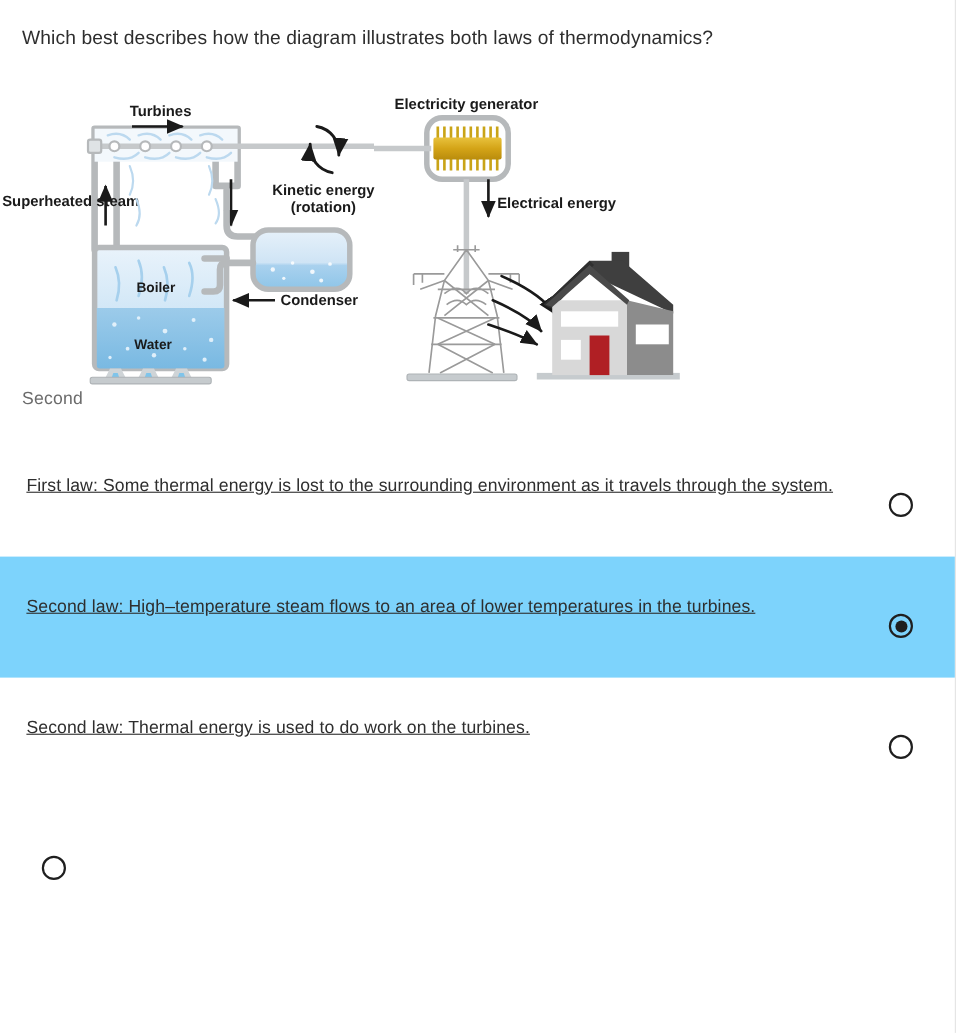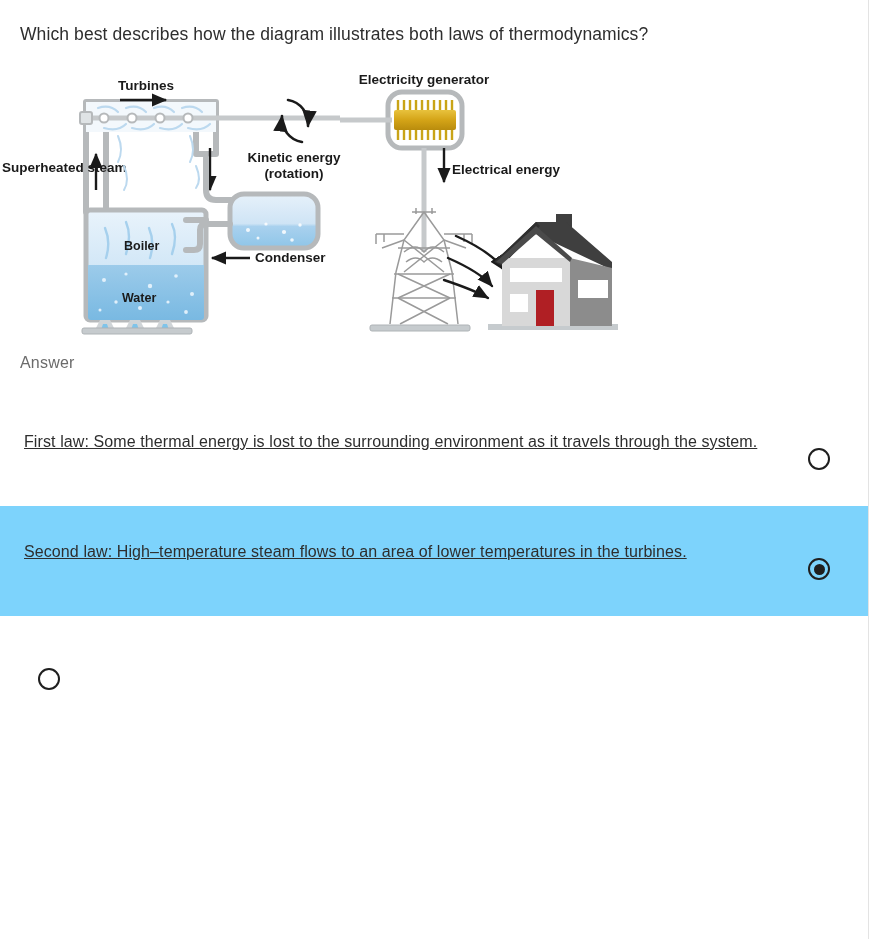--- a/index.html
+++ b/index.html
@@ -41,21 +41,21 @@
     line-height: 24px;
     color: #2e2e2e;
     letter-spacing: 0.1px;
     white-space: nowrap;
   }
 
   
   .diagram-wrap {
     position: absolute;
     left: 0px;
-    top: 62px;
+    top: 77px;
     width: 700px;
     height: 275px;
   }
   .diagram-wrap svg { display: block; }
 
   
   .answer-label {
     position: absolute;
     left: 20px;
     top: 354px;
@@ -340,38 +340,44 @@
 
         <rect x="510" y="206" width="52" height="14" fill="#ffffff"></rect>
         <rect x="510" y="232" width="18" height="18" fill="#ffffff"></rect>
         <rect x="578" y="218" width="30" height="18" fill="#ffffff"></rect>
 
         <rect x="536" y="228" width="18" height="36" fill="#b01f24"></rect>
       </g>
     </svg>
   </div>
 
-  <div class="answer-label">Answer</div>
+  <div class="answer-label">Second</div>
 
   <div class="options">
 
     <div class="option-row r-mid">
       <div class="option-text">First law: Some thermal energy is lost to the surrounding environment as it travels through the system.</div>
       <div class="radio-cell">
         <span class="radio"></span>
       </div>
     </div>
 
     <div class="option-row selected r-mid">
       <div class="option-text">Second law: High–temperature steam flows to an area of lower temperatures in the turbines.</div>
       <div class="radio-cell">
         <span class="radio checked"></span>
       </div>
     </div>
 
+    <div class="option-row r-mid">
+      <div class="option-text">Second law: Thermal energy is used to do work on the turbines.</div>
+      <div class="radio-cell">
+        <span class="radio"></span>
+      </div>
+    </div>
 
 
     <div class="option-row indent r-mid">
       <div class="radio-cell">
         <span class="radio"></span>
       </div>
     </div>
 
   </div>
 </div>

